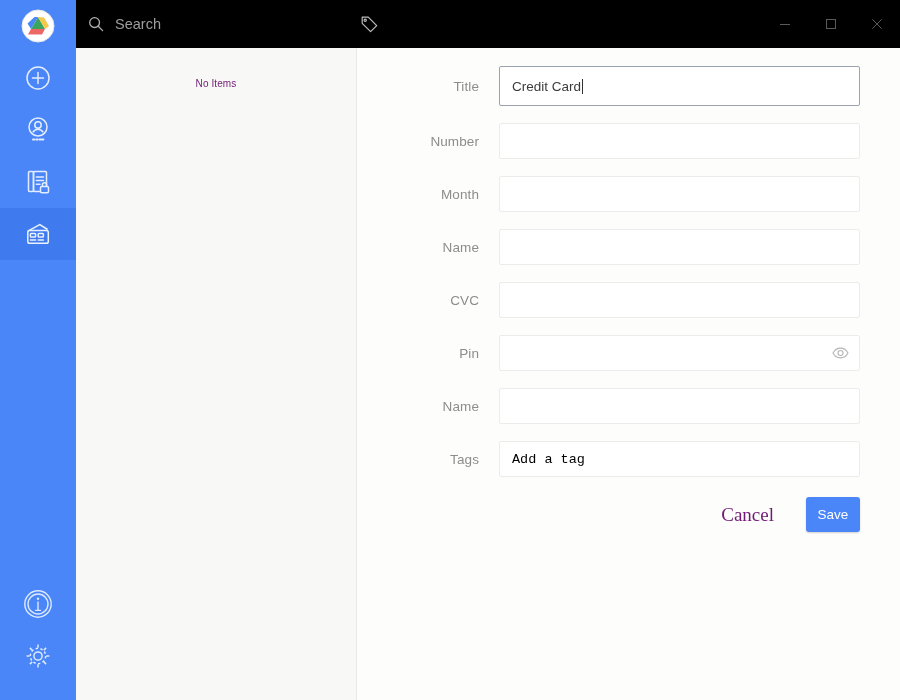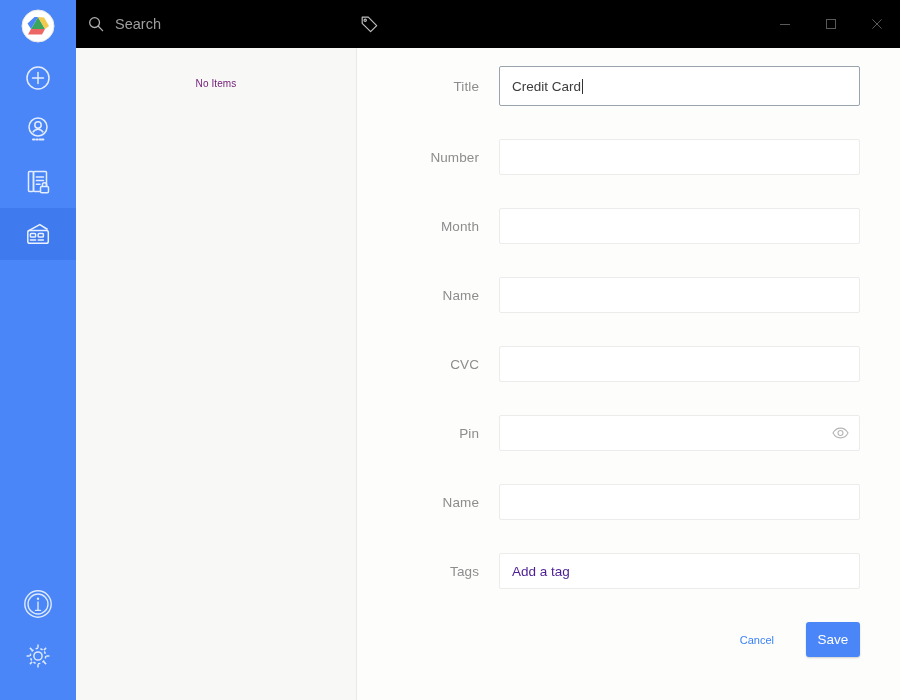--- a/index.html
+++ b/index.html
@@ -148,21 +148,21 @@
   .win-btn {
     width: 46px; height: 48px;
     display: flex; align-items: center; justify-content: center;
     cursor: pointer;
   }
 
   
   .field {
     display: flex;
     align-items: center;
-    margin-bottom: 33px;
+    margin-bottom: 17px;
     padding-right: 40px;
   }
 
   .field-label {
     width: 142px;
     flex: 0 0 142px;
     text-align: right;
     padding-right: 20px;
     font-size: 13.5px;
     color: #8d8d8d;
@@ -181,21 +181,21 @@
     position: relative;
     font-size: 13.5px;
     color: #3c3c3c;
   }
 
   .field-input.focused {
     border: 1px solid #9aa4ae;
     height: 40px;
   }
 
-  .field-input .placeholder { color: #4c1d95; }
+  .field-input .placeholder { color: #000000; font-family: Liberation Mono, monospace; }
 
   .caret {
     display: inline-block;
     width: 1px;
     height: 15px;
     background: #333;
     margin-left: 1px;
     vertical-align: middle;
   }
 
@@ -215,23 +215,23 @@
     align-items: center;
     justify-content: flex-end;
     padding-right: 40px;
     margin-top: 20px;
     gap: 24px;
   }
 
   .btn-cancel {
     background: none;
     border: none;
-    font-family: Liberation Sans, sans-serif;
-    font-size: 11px;
-    color: #3b82f6;
+    font-family: Liberation Serif, serif;
+    font-size: 19px;
+    color: #701a75;
     cursor: pointer;
     padding: 6px 8px;
   }
 
   .btn-save {
     background: #4a86f7;
     border: none;
     border-radius: 3px;
     font-family: inherit;
     font-size: 13.5px;

